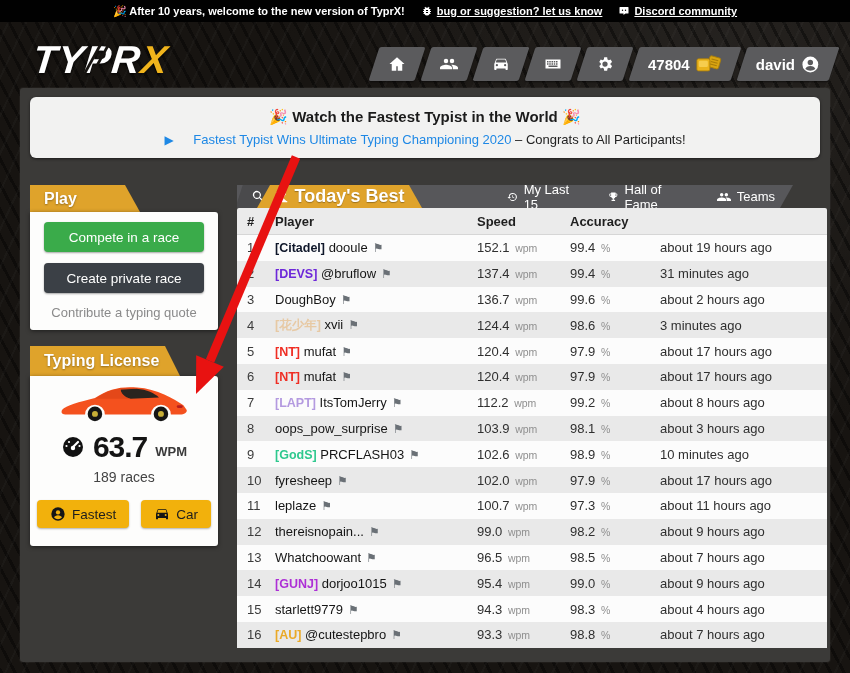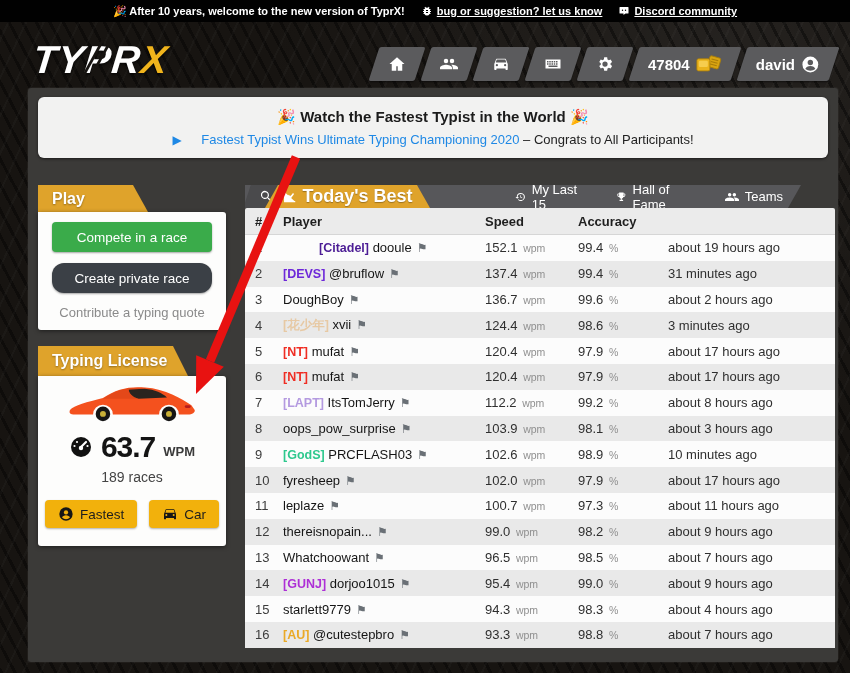--- a/index.html
+++ b/index.html
@@ -33,21 +33,21 @@
     background:#5b5b5d; transform:skewX(-18deg); border-radius:2px; margin-left:6px;
     display:flex; align-items:center; padding:0 14px; cursor:pointer;
     box-shadow:0 1px 2px rgba(0,0,0,.5);
   }
   .nav-item > *{ transform:skewX(18deg); }
   .nav-item svg{ width:18px; height:18px; fill:#fff; display:block; }
   .nav-text{ color:#fff; font-size:15px; font-weight:bold; display:flex; align-items:center; gap:6px; }
   .nav-text svg{ width:26px; height:22px; }
   
   .main{
-    position:absolute; left:28px; top:88px; width:810px; height:574px;
+    position:absolute; left:20px; top:88px; width:810px; height:574px;
     background:#3b3a38; border-radius:3px; box-shadow:0 0 0 1px rgba(255,255,255,0.04);
   }
   
   .announce{
     position:absolute; left:10px; top:9px; width:790px; height:61px; background:#f2f2f1;
     border-radius:6px; box-shadow:0 1px 3px rgba(0,0,0,.55);
     display:flex; flex-direction:column; align-items:center; justify-content:center; gap:6px;
   }
   .announce .title{ font-size:15px; font-weight:bold; color:#1b1b1b; }
   .announce .line2{ font-size:13px; color:#222; }
@@ -65,21 +65,21 @@
     box-shadow:0 1px 4px rgba(0,0,0,.5); text-align:center;
   }
   
   .play-tab{ left:10px; top:97px; height:27px; width:110px; }
   .play-body{ left:10px; top:124px; width:188px; height:118px; padding-top:10px; }
   .btn-green{
     width:160px; height:30px; background:#3aab4a; border:none; border-radius:4px;
     color:#fff; font-size:13.5px; font-family:inherit; cursor:pointer; box-shadow:0 1px 2px rgba(0,0,0,.35);
   }
   .btn-dark{
-    width:160px; height:30px; background:#3b4046; border:none; border-radius:12px;
+    width:160px; height:30px; background:#3b4046; border:none; border-radius:4px;
     color:#fff; font-size:13.5px; font-family:inherit; cursor:pointer; margin-top:11px; box-shadow:0 1px 2px rgba(0,0,0,.35);
   }
   .contribute{ margin-top:12px; font-size:13px; color:#8a8a8a; cursor:pointer; }
   
   .lic-tab{ left:10px; top:258px; height:30px; width:150px; }
   .lic-body{ left:10px; top:288px; width:188px; height:170px; }
   .lic-car{ width:132px; height:48px; margin:2px auto 0; display:block; }
   .wpm-line{ display:flex; align-items:center; justify-content:center; gap:8px; margin-top:4px; }
   .wpm-line svg{ width:24px; height:24px; }
   .wpm-val{ font-size:30px; font-weight:bold; color:#141414; letter-spacing:-1px; }
@@ -314,21 +314,21 @@
   <div class="thead">
     <span>#</span>
     <span>Player</span>
     <span>Speed</span>
     <span>Accuracy</span>
   </div>
 
   <div class="tbody">
       <div class="trow">
         <span class="c-rank">1</span>
-        <span class="c-player"><b class="tag" style="color: #4c1d95; margin-left: 36px;">[Citadel]</b> <span>dooule</span><span class="flag">⚑</span></span>
+        <span class="c-player"><b class="tag" style="color: #0f172a;">[Citadel]</b> <span>dooule</span><span class="flag">⚑</span></span>
         <span class="c-speed">152.1 <small>wpm</small></span>
         <span class="c-acc">99.4 <small>%</small></span>
         <span class="c-date">about 19 hours ago</span>
       </div>
       <div class="trow alt">
         <span class="c-rank">2</span>
         <span class="c-player"><b class="tag" style="color: #6d28d9;">[DEVS]</b> <span>@bruflow</span><span class="flag">⚑</span></span>
         <span class="c-speed">137.4 <small>wpm</small></span>
         <span class="c-acc">99.4 <small>%</small></span>
         <span class="c-date">31 minutes ago</span>

